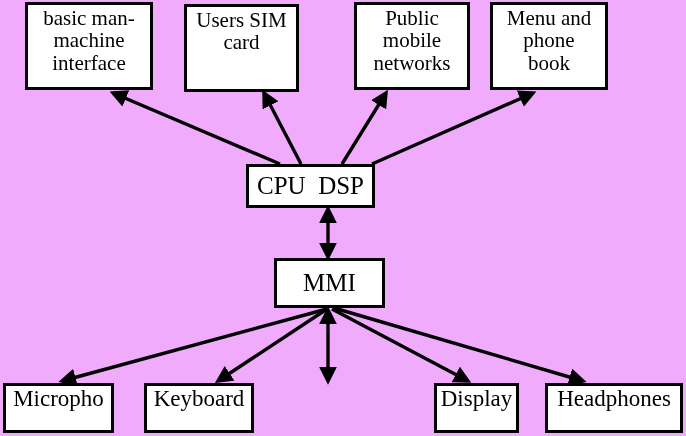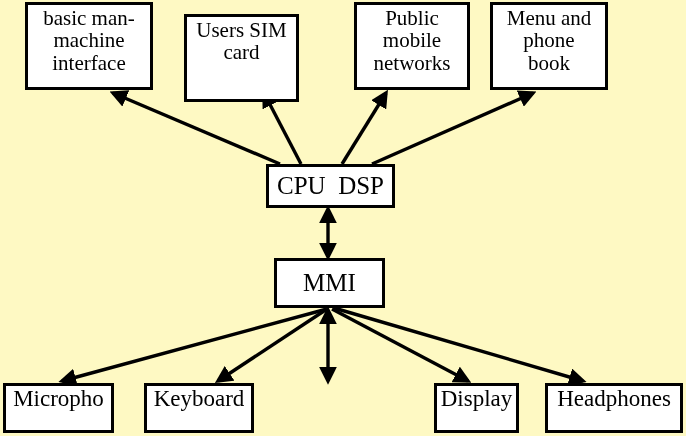--- a/index.html
+++ b/index.html
@@ -8,21 +8,21 @@
     padding: 0;
     background: #ffffff;
   }
   body {
     font-family: "Liberation Serif", "DejaVu Serif", serif;
   }
   #diagram-root {
     position: relative;
     width: 686px;
     height: 436px;
-    background: #fef9c3;
+    background: #f0abfc;
     overflow: hidden;
   }
   #arrow-layer {
     position: absolute;
     left: 0;
     top: 0;
     width: 686px;
     height: 436px;
     pointer-events: none;
   }
@@ -88,36 +88,36 @@
         <line x1="332" y1="309" x2="468" y2="381" stroke="#000000" marker-end="url(#head)"></line>
         <line x1="334" y1="308" x2="583" y2="381" stroke="#000000" marker-end="url(#head)"></line>
       </g>
   </svg>
 
   <div class="node top" style="left: 25px; top: 2px; width: 128px; height: 88px;">
     <span class="node-label">basic man-
 machine
 interface</span>
   </div>
-  <div class="node top" style="left: 184px; top: 14px; width: 115px; height: 88px;">
+  <div class="node top" style="left: 184px; top: 4px; width: 115px; height: 88px;">
     <span class="node-label">Users SIM
 card</span>
   </div>
   <div class="node top" style="left: 354px; top: 2px; width: 116px; height: 88px;">
     <span class="node-label">Public
 mobile
 networks</span>
   </div>
   <div class="node top" style="left: 490px; top: 2px; width: 118px; height: 88px;">
     <span class="node-label">Menu and
 phone
 book</span>
   </div>
 
-  <div class="node mid" style="left: 266px; top: 164px; width: 129px; height: 44px;">
+  <div class="node mid" style="left: 246px; top: 164px; width: 129px; height: 44px;">
     <span class="node-label">CPU  DSP</span>
   </div>
   <div class="node mid" style="left: 274px; top: 258px; width: 111px; height: 50px; justify-content: flex-end;">
     <span class="node-label">MMI</span>
   </div>
 
   <div class="node bottom clip-text" style="left: 3px; top: 383px; width: 111px; height: 50px;">
     <span class="node-label">Micropho</span>
   </div>
   <div class="node bottom" style="left: 144px; top: 383px; width: 110px; height: 50px;">

